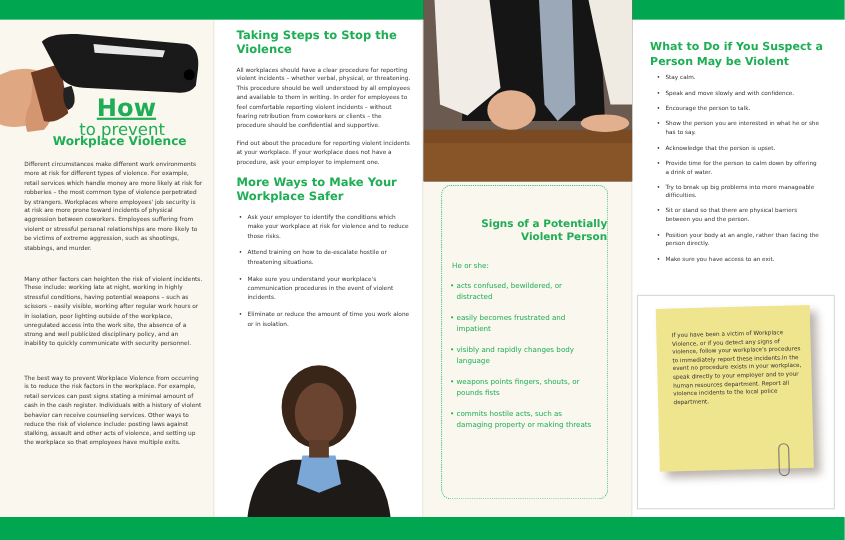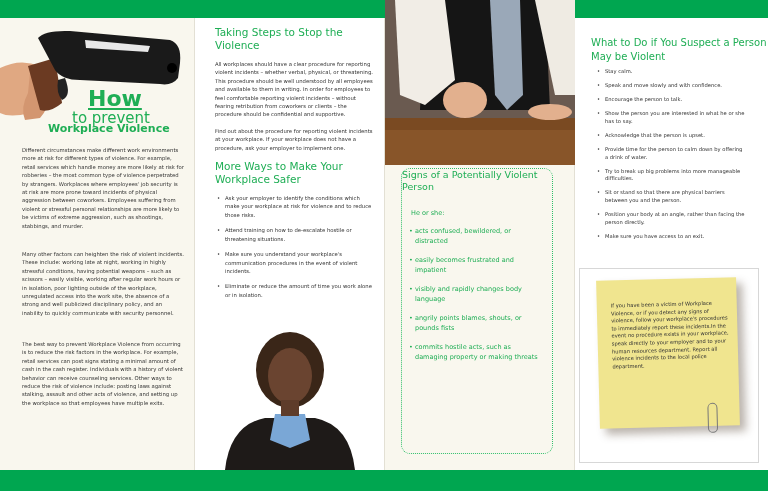--- a/index.html
+++ b/index.html
@@ -10,21 +10,21 @@
   .green-bar-bottom { position: absolute; left: 0; top: 470px; width: 768px; height: 21px; background: #00a650; }
 
   .panel { position: absolute; top: 18px; height: 452px; }
   .p1 { left: 0; width: 195px; background: #f9f7ee; border-right: 1px solid #e3e0d4; }
   .p2 { left: 195px; width: 190px; background: #ffffff; border-right: 1px solid #e3e0d4; }
   .p3 { left: 385px; width: 190px; background: #f9f7ee; border-right: 1px solid #e3e0d4; }
   .p4 { left: 575px; width: 203px; background: #ffffff; }
 
   .green { color: #1fae55; }
   .body-text { font-size: 5.3px; line-height: 8.4px; color: #333; }
-  .h-green { color: #1fae55; font-weight: normal; }
+  .h-green { color: #1fae55; font-weight: bold; }
 
   
   .gun-art { position: absolute; left: 0; top: 0; width: 195px; height: 110px; overflow: hidden; }
   .hero-how { position: absolute; left: 88px; top: 68px; font-size: 22px; font-weight: bold; color: #1fae55; text-decoration: underline; }
   .hero-sub { position: absolute; left: 72px; top: 91px; font-size: 15px; color: #1fae55; }
   .hero-sub2 { position: absolute; left: 48px; top: 104px; font-size: 11px; font-weight: bold; color: #1fae55; }
   .p1-text { position: absolute; left: 22px; width: 162px; }
 
   
   .p2-inner { position: absolute; left: 20px; top: 8px; width: 160px; }
@@ -32,21 +32,21 @@
   .p2 p { margin-bottom: 8px; }
   .bullets { list-style: none; }
   .bullets li { position: relative; padding-left: 10px; margin-bottom: 7px; }
   .bullets li::before { content: "\2022"; position: absolute; left: 2px; top: 0; }
   .woman-art { position: absolute; left: 20px; top: 312px; width: 150px; height: 140px; overflow: hidden; }
 
   
   .photo-fist { position: absolute; left: 0; top: -18px; width: 190px; height: 165px; overflow: hidden; background: #5a4d44; }
   .signs-box { position: absolute; left: 16px; top: 150px; width: 152px; height: 286px;
     border: 1.5px dotted #2fbf6a; border-radius: 9px; }
-  .signs-title { text-align: left; font-size: 9.5px; line-height: 12px; margin-top: 0; }
+  .signs-title { text-align: right; font-size: 9.5px; line-height: 12px; margin-top: 29px; }
   .signs-lead { font-size: 6.5px; margin: 16px 0 0 9px; }
   .signs-list { list-style: none; margin: 10px 0 0 7px; width: 135px; }
   .signs-list li { position: relative; padding-left: 6px; font-size: 6.5px; line-height: 9.5px; margin-bottom: 10px; color: #1fae55; }
   .signs-list li::before { content: "\2022"; position: absolute; left: 0; top: 0; }
 
   
   .p4-title { position: absolute; left: 16px; top: 18px; font-size: 10px; line-height: 14px; }
   .p4-list { position: absolute; left: 22px; top: 50px; width: 150px; list-style: none; }
   .p4-list li { position: relative; padding-left: 8px; font-size: 5.2px; line-height: 7.6px; margin-bottom: 6.5px; color: #333; }
   .p4-list li::before { content: "\2022"; position: absolute; left: 0; top: 0; }
@@ -123,21 +123,21 @@
       <ellipse cx="165" cy="112" rx="22" ry="8" fill="#e2b08e"></ellipse>
     </svg>
   </div>
   <div class="signs-box">
     <div class="signs-title h-green">Signs of a Potentially Violent Person</div>
     <div class="signs-lead green">He or she:</div>
     <ul class="signs-list">
       <li>acts confused, bewildered, or distracted</li>
       <li>easily becomes frustrated and impatient</li>
       <li>visibly and rapidly changes body language</li>
-      <li>angrily points blames, shouts, or pounds fists</li>
+      <li>weapons points fingers, shouts, or pounds fists</li>
       <li>commits hostile acts, such as damaging property or making threats</li>
     </ul>
   </div>
 </section>
 
 <section class="panel p4">
   <h2 class="p4-title h-green">What to Do if You Suspect a Person May be Violent</h2>
   <ul class="p4-list">
     <li>Stay calm.</li>
     <li>Speak and move slowly and with confidence.</li>

